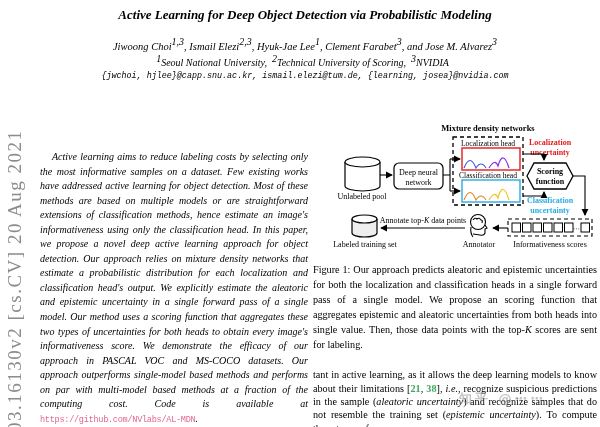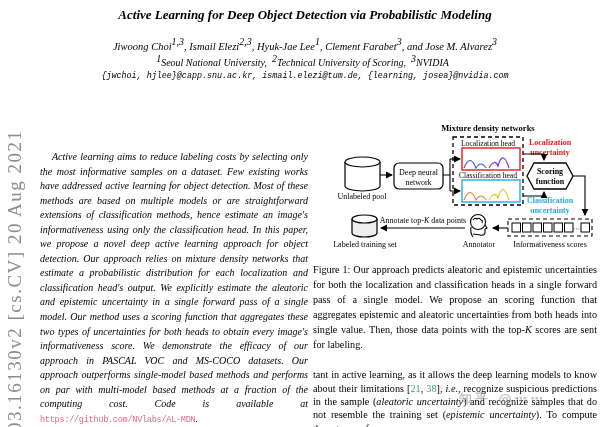--- a/index.html
+++ b/index.html
@@ -18,21 +18,21 @@
     font-size:11.5px;font-weight:bold;}
   .abs-text{position:absolute;left:40px;top:140px;width:268px;font-size:10px;font-style:italic;
     line-height:14.55px;text-align:justify;text-indent:12px;color:#000;}
   .code-link{color:#e0688b;font-style:normal;font-family:Liberation Mono, monospace;
     font-size:8.6px;text-decoration:none;letter-spacing:-0.3px;}
   .fig{position:absolute;left:312px;top:116px;}
   .caption{position:absolute;left:313px;top:252px;width:284px;font-size:10.2px;line-height:15px;
     text-align:justify;color:#000;}
   .bodytxt{position:absolute;left:313px;top:358px;width:284px;font-size:10.2px;line-height:13.4px;
     text-align:justify;color:#000;}
-  .cite{color:#3fa65c;}
+  .cite{color:#3fa65c;font-weight:bold;}
   .it{font-style:italic;}
   .wm-overlay{position:absolute;left:459px;top:390px;font-size:13px;color:rgba(140,140,140,0.5);
     letter-spacing:3px;font-family:"DejaVu Sans",sans-serif;white-space:nowrap;font-weight:bold;}
   svg text{font-family:"Liberation Serif",serif;}
 </style>
 </head>
 <body>
 
 <div class="page">
 

